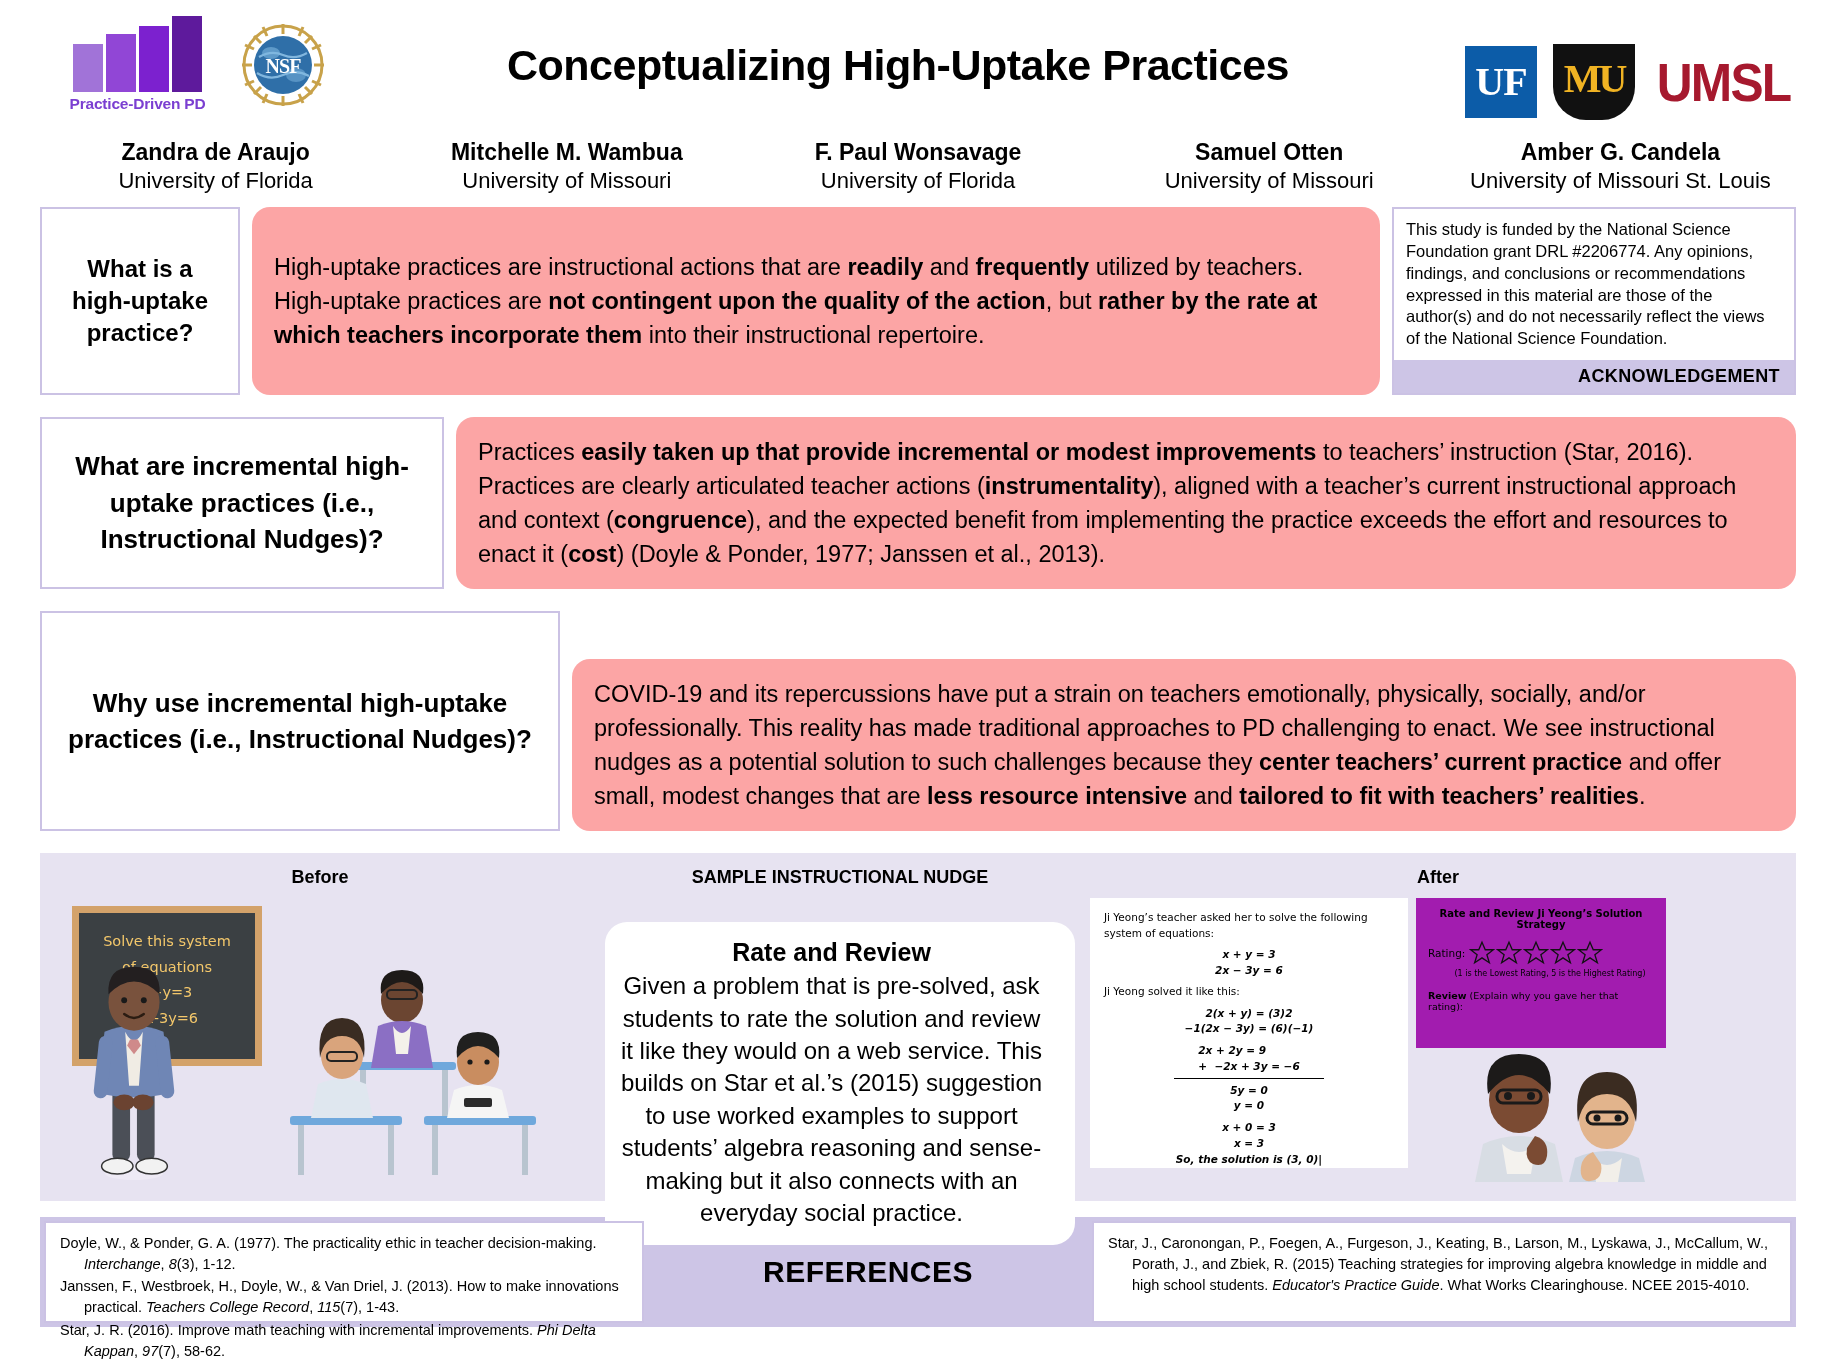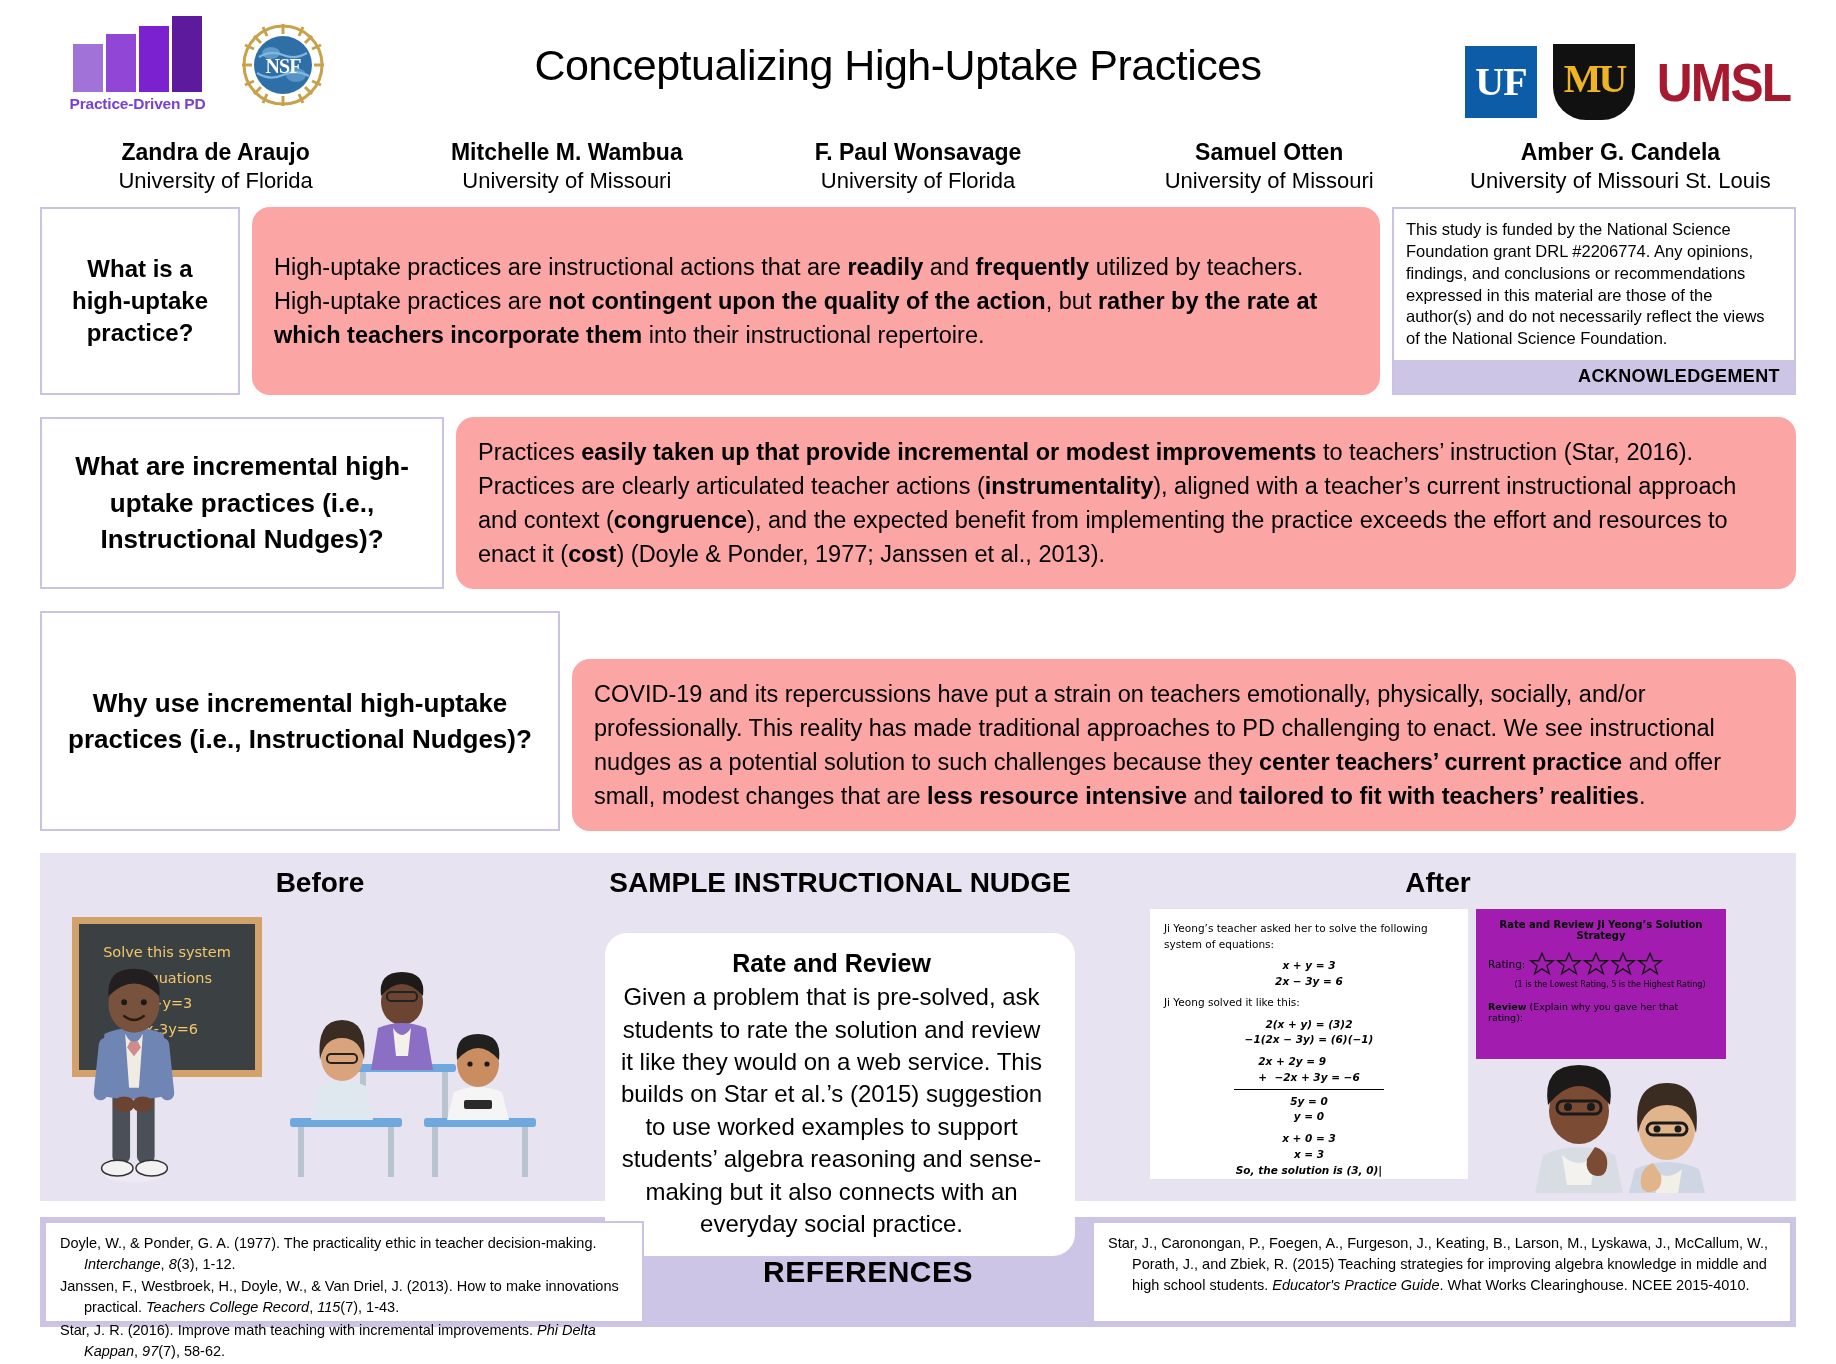--- a/index.html
+++ b/index.html
@@ -58,21 +58,21 @@
   }
   .logo-nsf {
     flex: 0 0 96px;
     display:flex; align-items:center; justify-content:center;
   }
   .nsf-wrap { position: relative; width: 84px; height: 84px; }
   .poster-title {
     flex: 1 1 auto;
     text-align: center;
     font-size: 43px;
-    font-weight: normal;
+    font-weight: bold;
     letter-spacing: -0.5px;
     padding: 0 6px;
   }
   .logo-right {
     flex: 0 0 330px;
     display: flex;
     align-items: center;
     justify-content: flex-end;
     gap: 16px;
     margin-top: 33px;
@@ -177,21 +177,21 @@
     background: #e7e3f1;
     display: flex;
     padding: 14px 10px 16px 10px;
     box-sizing: border-box;
     height: 348px;
     margin-bottom: 16px;
   }
   .col-before { flex: 0 0 540px; display:flex; flex-direction:column; align-items:center; }
   .col-mid    { flex: 0 0 500px; display:flex; flex-direction:column; align-items:center;gap:24px; }
   .col-after  { flex: 1 1 auto;  display:flex; flex-direction:column; align-items:center; }
-  .col-head { font-size: 28px; font-weight: bold; margin-bottom: 10px; }
+  .col-head { font-size: 18px; font-weight: bold; margin-bottom: 10px; }
 
   .classroom {
     position: relative;
     width: 520px;
     height: 285px;
   }
   .chalkboard {
     position: absolute;
     left: 12px; top: 8px;
     width: 190px; height: 160px;
@@ -217,21 +217,21 @@
     border-radius: 22px;
     padding: 14px 26px 16px 9px;
     box-sizing: border-box;
     width: 470px;
     text-align: center;
     font-size: 24px;
     line-height: 1.35;
   }
   .nudge-title { font-weight: bold; font-size: 25px; }
 
-  .after-wrap { display: flex; gap: 8px; width: 100%; justify-content: center; position: relative; }
+  .after-wrap { display: flex; gap: 8px; width: 100%; justify-content: flex-start; position: relative; }
   .worksheet {
     background: #fff;
     width: 318px;
     height: 270px;
     box-sizing: border-box;
     padding: 12px 14px;
     font-size: 10.5px;
     line-height: 1.45;
     font-family: "DejaVu Sans", sans-serif;
     overflow: hidden;

